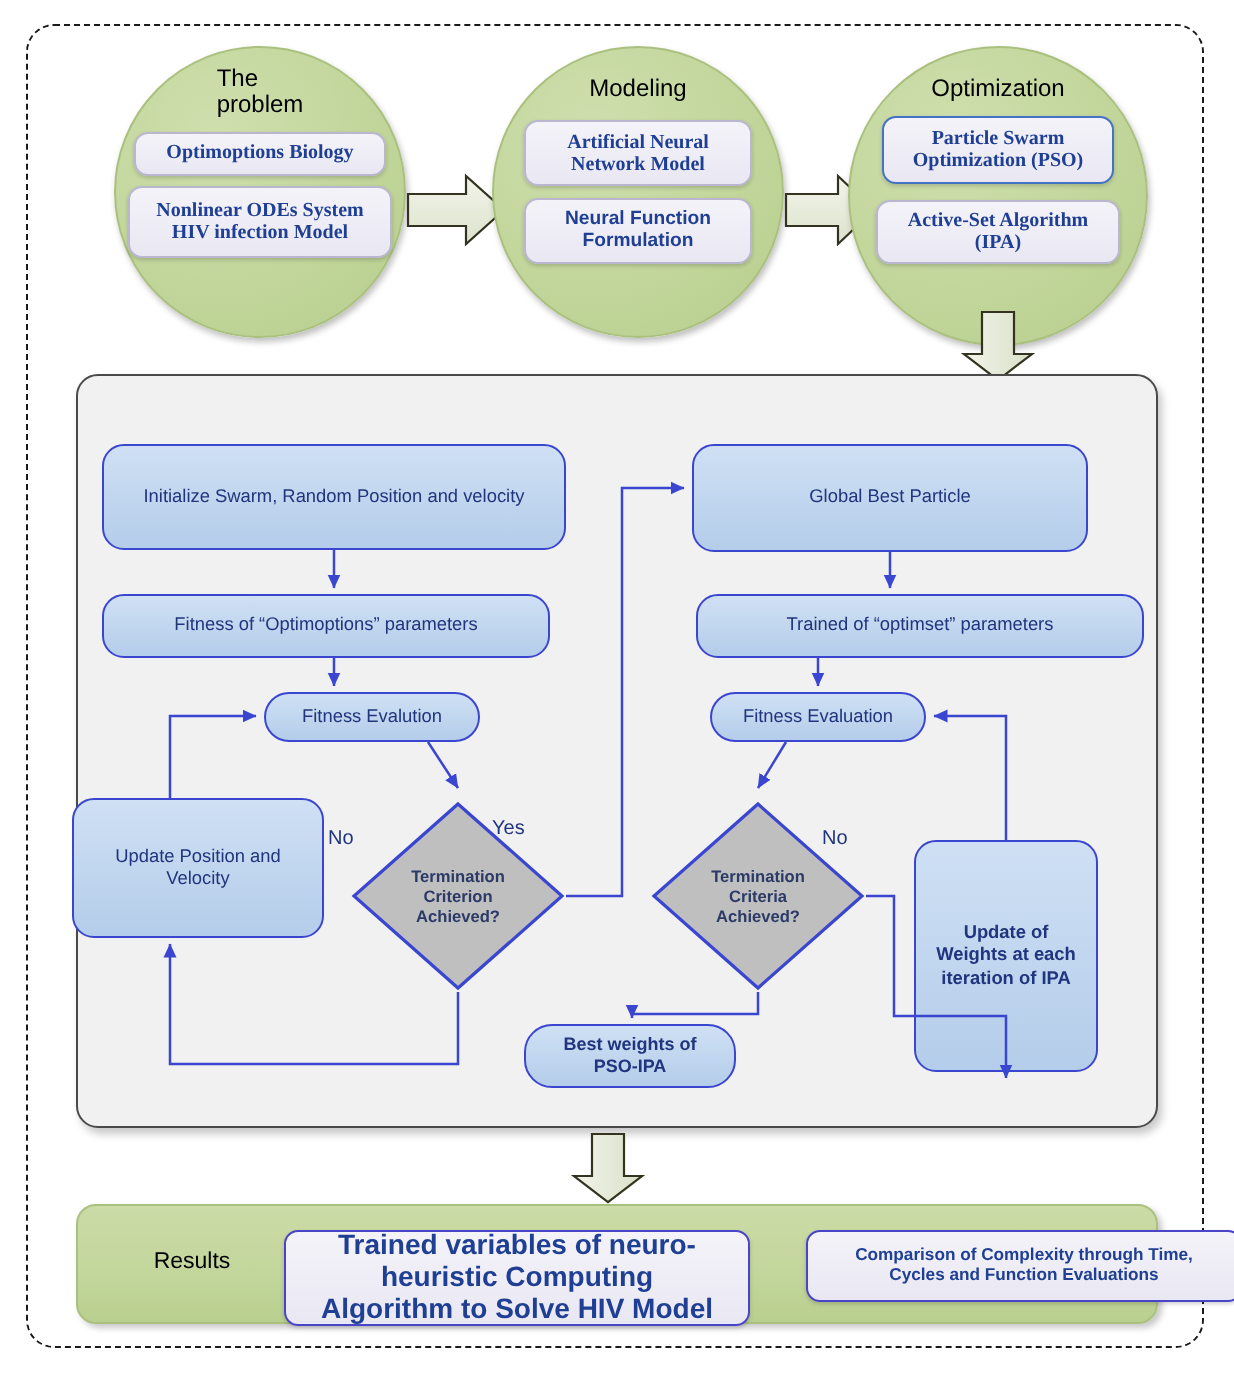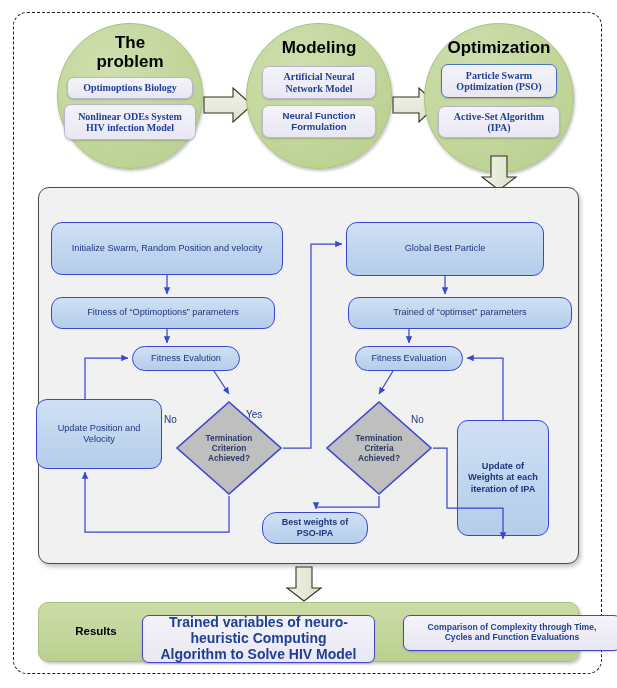--- a/index.html
+++ b/index.html
@@ -19,22 +19,22 @@
     position:absolute;border-radius:50%;
     background:
       radial-gradient(circle at 35% 30%, #cfdfae 0%, #c2d69b 55%, #b6cd8c 100%);
     border:1px solid #a9c07e;
     box-shadow:1px 2px 3px rgba(0,0,0,.25);
     display:flex;flex-direction:column;align-items:center;
     box-sizing:border-box;
   }
   .circle-title{
     font-family:"Liberation Sans",sans-serif;
-    font-weight:bold;color:#000;text-align:center;line-height:1.12;
-    font-size:17px;
+    font-weight:normal;color:#000;line-height:1.12;
+    font-size:12px;
   }
   .pill{
     background:linear-gradient(180deg,#f4f3f9 0%,#e9e7f2 100%);
     border-radius:7px;
     border:1px solid #b9b6d0;
     color:#1f3f94;
     font-family:"Liberation Serif",serif;
     font-weight:bold;text-align:center;line-height:1.13;
     box-shadow:0 1px 2px rgba(0,0,0,.18);
     box-sizing:border-box;
@@ -94,21 +94,21 @@
   
   .results{
     position:absolute;left:38px;top:602px;width:541px;height:60px;
     background:linear-gradient(180deg,#ccdba7 0%,#c2d69b 60%,#b9cf8f 100%);
     border:1px solid #a9c07e;border-radius:10px;
     box-shadow:2px 2px 3px rgba(0,0,0,.22);
     box-sizing:border-box;
   }
   .results-label{
     position:absolute;left:22px;top:22px;width:70px;
-    font-family:"Liberation Sans",sans-serif;font-weight:bold;
+    font-family:"Liberation Sans",sans-serif;font-weight:normal;
     font-size:11.5px;color:#000;text-align:center;
   }
 </style>
 </head>
 <body>
 
 <div id="stage">
 
   <div class="outer-frame"></div>
 

